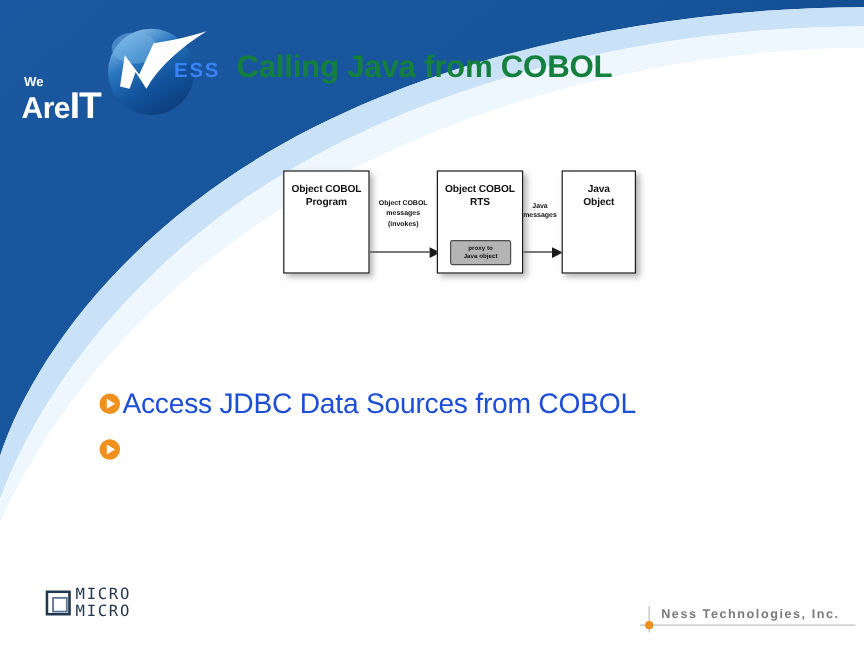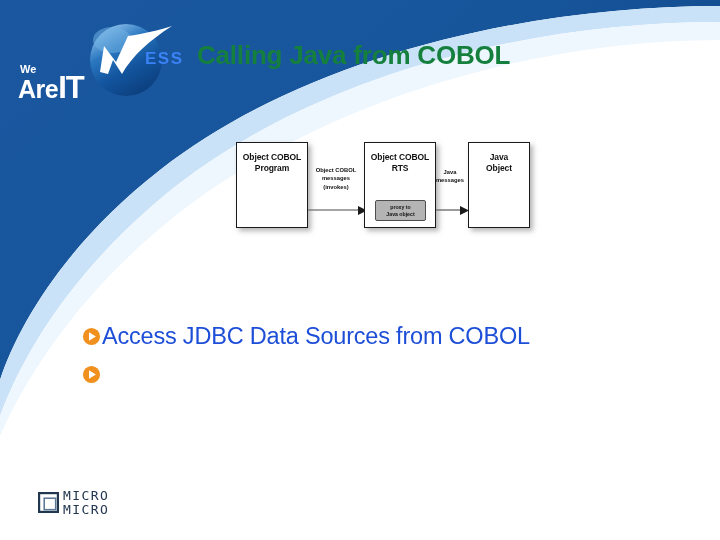--- a/index.html
+++ b/index.html
@@ -317,14 +317,22 @@
     <svg class="mf-mark" viewBox="0 0 22 22">
       <rect x="1" y="1" width="20" height="20" fill="none" stroke="#21364f" stroke-width="2.6"></rect>
       <rect x="6.5" y="6.5" width="12" height="12" fill="#ffffff" stroke="#5c7896" stroke-width="1.6"></rect>
     </svg>
     <div class="mf-words">
       <span>MICRO</span>
       <span>MICRO</span>
     </div>
   </div>
 
+  <div class="ness-footer">
+    <svg width="180" height="26" viewBox="0 0 180 26" style="position:absolute;left:0;top:0;">
+      <line x1="8" y1="0" x2="8" y2="22" stroke="#bdbdbd" stroke-width="1"></line>
+      <line x1="0" y1="16" x2="180" y2="16" stroke="#bdbdbd" stroke-width="1"></line>
+      <circle cx="8" cy="16" r="3.4" fill="#F0901E"></circle>
+    </svg>
+    <div class="ness-footer-text">Ness Technologies, Inc.</div>
+  </div>
 
 </div>
 
 </body></html>

